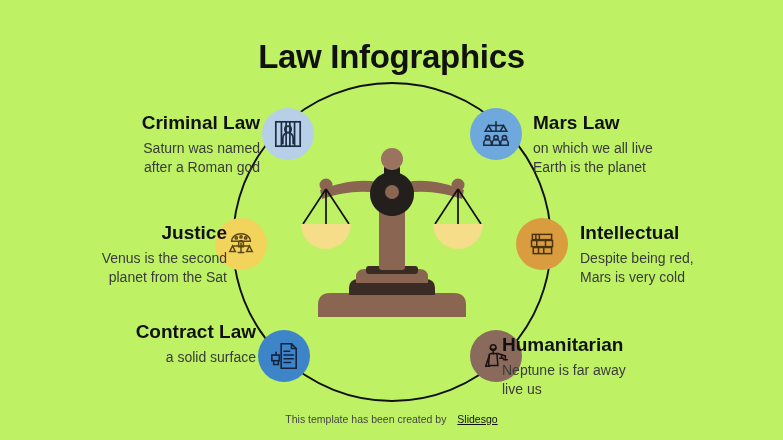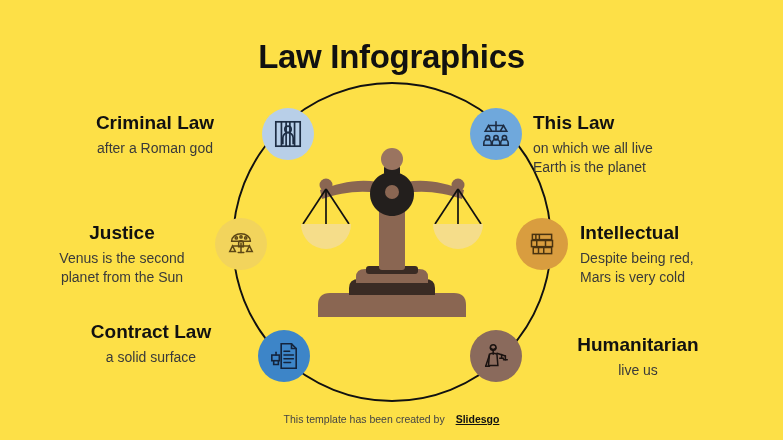--- a/index.html
+++ b/index.html
@@ -8,21 +8,21 @@
     background: #ffffff;
   }
   body {
     font-family: "Liberation Sans", sans-serif;
     -webkit-font-smoothing: antialiased;
   }
   #slide {
     position: relative;
     width: 783px;
     height: 440px;
-    background: #fde047;
+    background: #bef264;
     overflow: hidden;
   }
 
   
   #title {
     position: absolute;
     left: 0;
     top: 38px;
     width: 783px;
     text-align: center;
@@ -49,21 +49,21 @@
     border-radius: 50%;
     display: flex;
     align-items: center;
     justify-content: center;
     box-sizing: border-box;
   }
   .node svg { display: block; }
 
   
   .tblock { position: absolute; width: 210px; }
-  .tblock.right { text-align: center; }
+  .tblock.right { text-align: right; }
   .tblock.left  { text-align: left; }
   .t-head {
     font-size: 19px;
     font-weight: bold;
     color: #111111;
     line-height: 1.15;
     white-space: nowrap;
   }
   .t-body {
     margin-top: 5px;
@@ -76,21 +76,21 @@
   #footer {
     position: absolute;
     left: 0;
     top: 413px;
     width: 783px;
     text-align: center;
     font-size: 10.5px;
     color: #444444;
   }
   #footer b {
-    font-weight: bold;
+    font-weight: normal;
     color: #111111;
     text-decoration: underline;
     margin-left: 8px;
   }
 </style>
 </head>
 <body>
 
 <div id="slide">
 
@@ -148,20 +148,21 @@
         <rect x="3" y="3" width="26" height="26"></rect>
         <circle cx="16" cy="11" r="3.4"></circle>
         <path d="M10.5 27 v-7 a5.5 5.5 0 0 1 11 0 v7"></path>
         <path d="M9 3 v26 M14 3 v26 M18 3 v26 M23 3 v26"></path>
       </g>
     </svg>
   </div>
   <div class="tblock right" style="left:50px; top:112px;">
     <div class="t-head">Criminal Law</div>
     <div class="t-body">
+      <div>Saturn was named</div>
       <div>after a Roman god</div>
     </div>
   </div>
 
   <div class="node" style="left:470px; top:108px; background:#6fa8dc;">
     <svg width="30" height="30" viewBox="0 0 32 32">
       <g fill="none" stroke="#1d2d44" stroke-width="1.7" stroke-linecap="round">
         <path d="M16 3 v9"></path>
         <path d="M8 7 h16"></path>
         <path d="M8 7 l-3.5 6 h7 z"></path>
@@ -170,21 +171,21 @@
         <circle cx="7" cy="20" r="2.3"></circle>
         <circle cx="16" cy="20" r="2.3"></circle>
         <circle cx="25" cy="20" r="2.3"></circle>
         <path d="M3 28 v-2.4a4 4 0 0 1 8 0v2.4z"></path>
         <path d="M12 28 v-2.4a4 4 0 0 1 8 0v2.4z"></path>
         <path d="M21 28 v-2.4a4 4 0 0 1 8 0v2.4z"></path>
       </g>
     </svg>
   </div>
   <div class="tblock left" style="left:533px; top:112px;">
-    <div class="t-head">This Law</div>
+    <div class="t-head">Mars Law</div>
     <div class="t-body">
       <div>on which we all live</div>
       <div>Earth is the planet</div>
     </div>
   </div>
 
   <div class="node" style="left:215px; top:218px; background:#f2d45c;">
     <svg width="30" height="30" viewBox="0 0 32 32">
       <g fill="none" stroke="#5d4715" stroke-width="1.6" stroke-linecap="round">
         <path d="M6 13 a10 8 0 0 1 20 0"></path>
@@ -198,21 +199,21 @@
         <path d="M25 18 l-3 6 h6 z"></path>
         <path d="M13 25 h6"></path>
         <path d="M13.5 15 a2.5 2.5 0 0 1 5 0 v4 h-5 z"></path>
       </g>
     </svg>
   </div>
   <div class="tblock right" style="left:17px; top:222px;">
     <div class="t-head">Justice</div>
     <div class="t-body">
       <div>Venus is the second</div>
-      <div>planet from the Sun</div>
+      <div>planet from the Sat</div>
     </div>
   </div>
 
   <div class="node" style="left:516px; top:218px; background:#d99d3f;">
     <svg width="28" height="28" viewBox="0 0 32 32">
       <g fill="none" stroke="#4a3310" stroke-width="1.7">
         <rect x="5" y="5" width="22" height="6"></rect>
         <path d="M9 5 v6 M13 5 v6"></path>
         <rect x="4" y="12" width="24" height="7"></rect>
         <path d="M10 12 v7 M20 12 v7"></path>
@@ -257,23 +258,24 @@
         <path d="M9 14 q4 -2 8 0 l1 12 h-10 z"></path>
         <path d="M17 13 l9 3"></path>
         <path d="M22 14.5 v4"></path>
         <path d="M26 16 v4"></path>
         <path d="M20 18.5 h4 M24 20 h4"></path>
         <path d="M9 15 l-4 12"></path>
         <path d="M5 27 h4"></path>
       </g>
     </svg>
   </div>
-  <div class="tblock left" style="left:533px; top:334px;text-align:center;">
+  <div class="tblock left" style="left:502px; top:334px;">
     <div class="t-head">Humanitarian</div>
     <div class="t-body">
+      <div>Neptune is far away</div>
       <div>live us</div>
     </div>
   </div>
 
   <div id="footer">
     <span>This template has been created by </span><b>Slidesgo</b>
   </div>
 
 </div>
 

